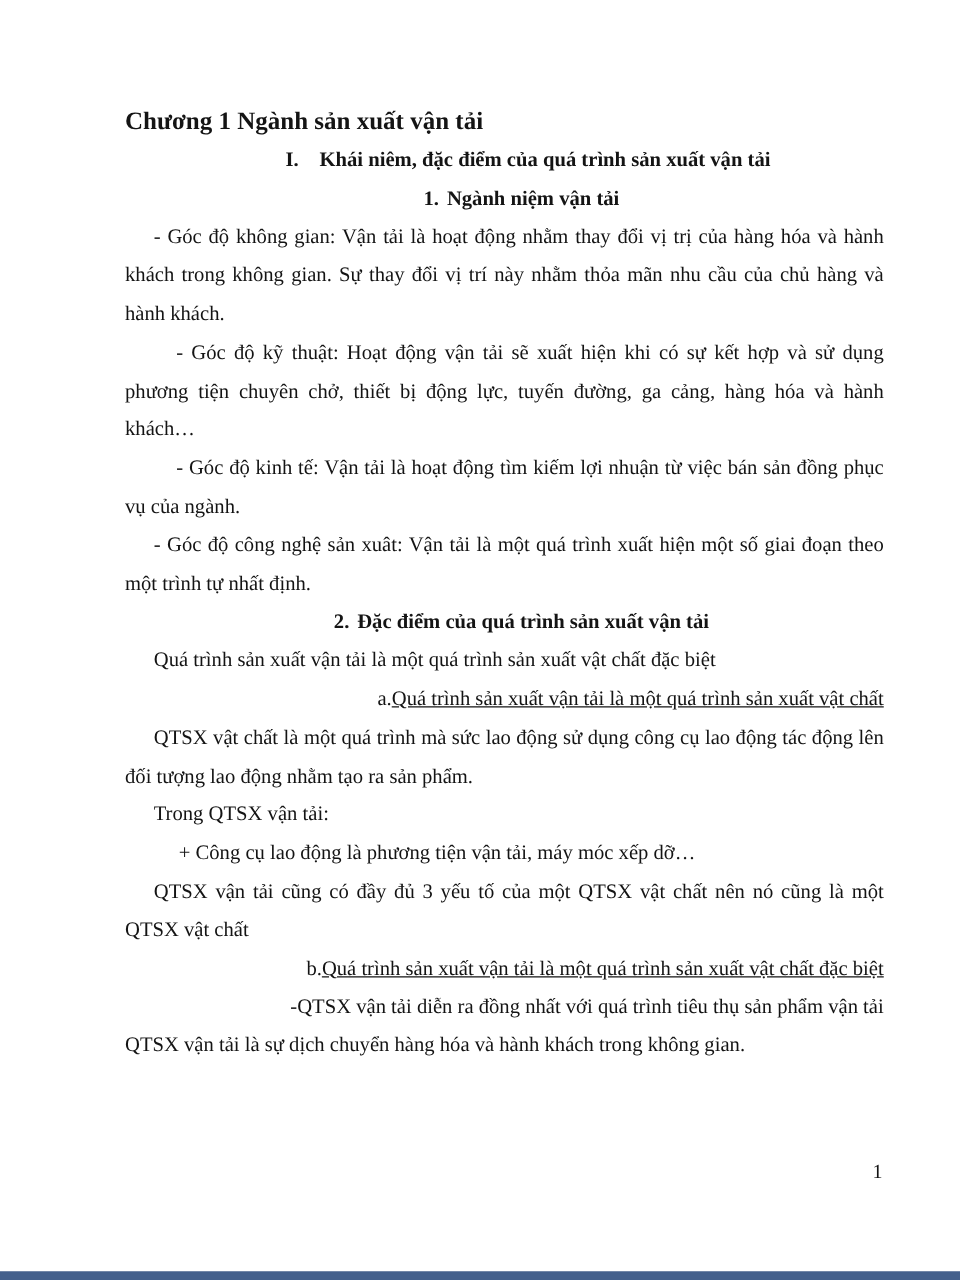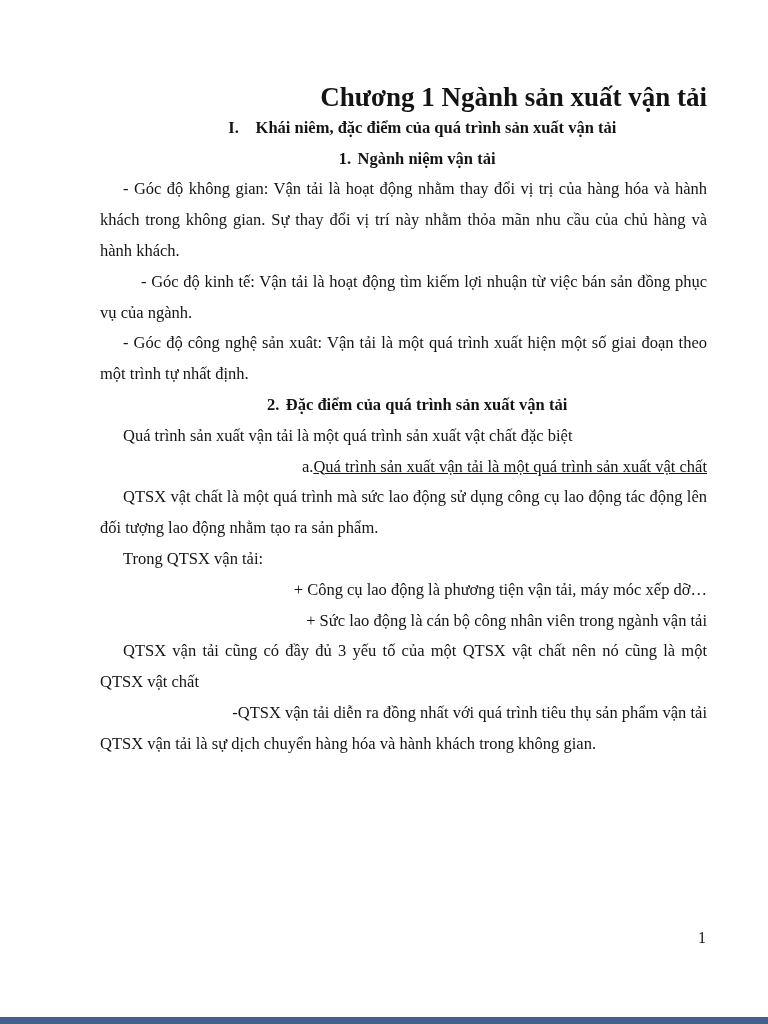--- a/index.html
+++ b/index.html
@@ -22,44 +22,44 @@
     top: 82px;
     left: 100px;
     right: 61px;
     font-size: 16.5px;
     line-height: 30.8px;
     text-align: justify;
   }
   .content p { margin: 0; }
 
   .doc-title {
-    text-align: right;
+    text-align: left;
     font-weight: bold;
-    font-size: 27px;
+    font-size: 20px;
   }
   .h-bold {
     font-weight: bold;
     text-align: center;
     padding-left: 21px;
   }
   .marker-roman {
     display: inline-block;
     width: 44px;
   }
   .marker {
     display: inline-block;
     width: 25px;
   }
   .ind1 { text-indent: 23px; }
   .ind2 { text-indent: 41px; }
   .ind0 { text-indent: 0; }
   .plain-left { text-align: left; }
   .plus-item {
     padding-left: 43px;
-    text-align: right;
+    text-align: left;
   }
   .letter-item {
     padding-left: 21px;
     text-align: right;
   }
   .underline { text-decoration: underline; }
 
   .page-number {
     position: absolute;
     top: 929px;
@@ -83,42 +83,43 @@
   <div class="content">
 
     <p class="doc-title">Chương 1 Ngành sản xuất vận tải</p>
 
     <p class="h-bold"><span class="marker-roman">I.</span><span>Khái niêm, đặc điểm của quá trình sản xuất vận tải</span></p>
 
     <p class="h-bold"><span class="marker">1.</span><span>Ngành niệm vận tải</span></p>
 
     <p class="ind1">- Góc độ không gian: Vận tải là hoạt động nhằm thay đổi vị trị của hàng hóa và hành khách trong không gian. Sự thay đổi vị trí này nhằm thỏa mãn nhu cầu của chủ hàng và hành khách.</p>
 
+    <p class="ind2">- Góc độ kỹ thuật: Hoạt động vận tải sẽ xuất hiện khi có sự kết hợp và sử dụng phương tiện chuyên chở, thiết bị động lực, tuyến đường, ga cảng, hàng hóa và hành khách…</p>
 
     <p class="ind2">- Góc độ kinh tế: Vận tải là hoạt động tìm kiếm lợi nhuận từ việc bán sản đồng phục vụ của ngành.</p>
 
     <p class="ind1">- Góc độ công nghệ sản xuât: Vận tải là một quá trình xuất hiện một số giai đoạn theo một trình tự nhất định.</p>
 
     <p class="h-bold"><span class="marker">2.</span><span>Đặc điểm của quá trình sản xuất vận tải</span></p>
 
     <p class="ind1 plain-left">Quá trình sản xuất vận tải là một quá trình sản xuất vật chất đặc biệt</p>
 
     <p class="letter-item"><span class="marker">a.</span><span class="underline">Quá trình sản xuất vận tải là một quá trình sản xuất vật chất</span></p>
 
     <p class="ind1">QTSX vật chất là một quá trình mà sức lao động sử dụng công cụ lao động tác động lên đối tượng lao động nhằm tạo ra sản phẩm.</p>
 
     <p class="ind1 plain-left">Trong QTSX vận tải:</p>
 
     <p class="plus-item">+ Công cụ lao động là phương tiện vận tải, máy móc xếp dỡ…</p>
 
 
-    <p class="plus-item">+ Sức lao động là cán bộ công nhân viên trong ngành vận tải</p>
 
     <p class="ind1">QTSX vận tải cũng có đầy đủ 3 yếu tố của một QTSX vật chất nên nó cũng là một QTSX vật chất</p>
 
+    <p class="letter-item"><span class="marker">b.</span><span class="underline">Quá trình sản xuất vận tải là một quá trình sản xuất vật chất đặc biệt</span></p>
 
     <p class="letter-item"><span class="marker">-</span><span>QTSX vận tải diễn ra đồng nhất với quá trình tiêu thụ sản phẩm vận tải</span></p>
 
     <p class="ind0 plain-left">QTSX vận tải là sự dịch chuyển hàng hóa và hành khách trong không gian.</p>
 
   </div>
 
   <div class="page-number">1</div>
 
   <div class="bottom-strip"></div>

